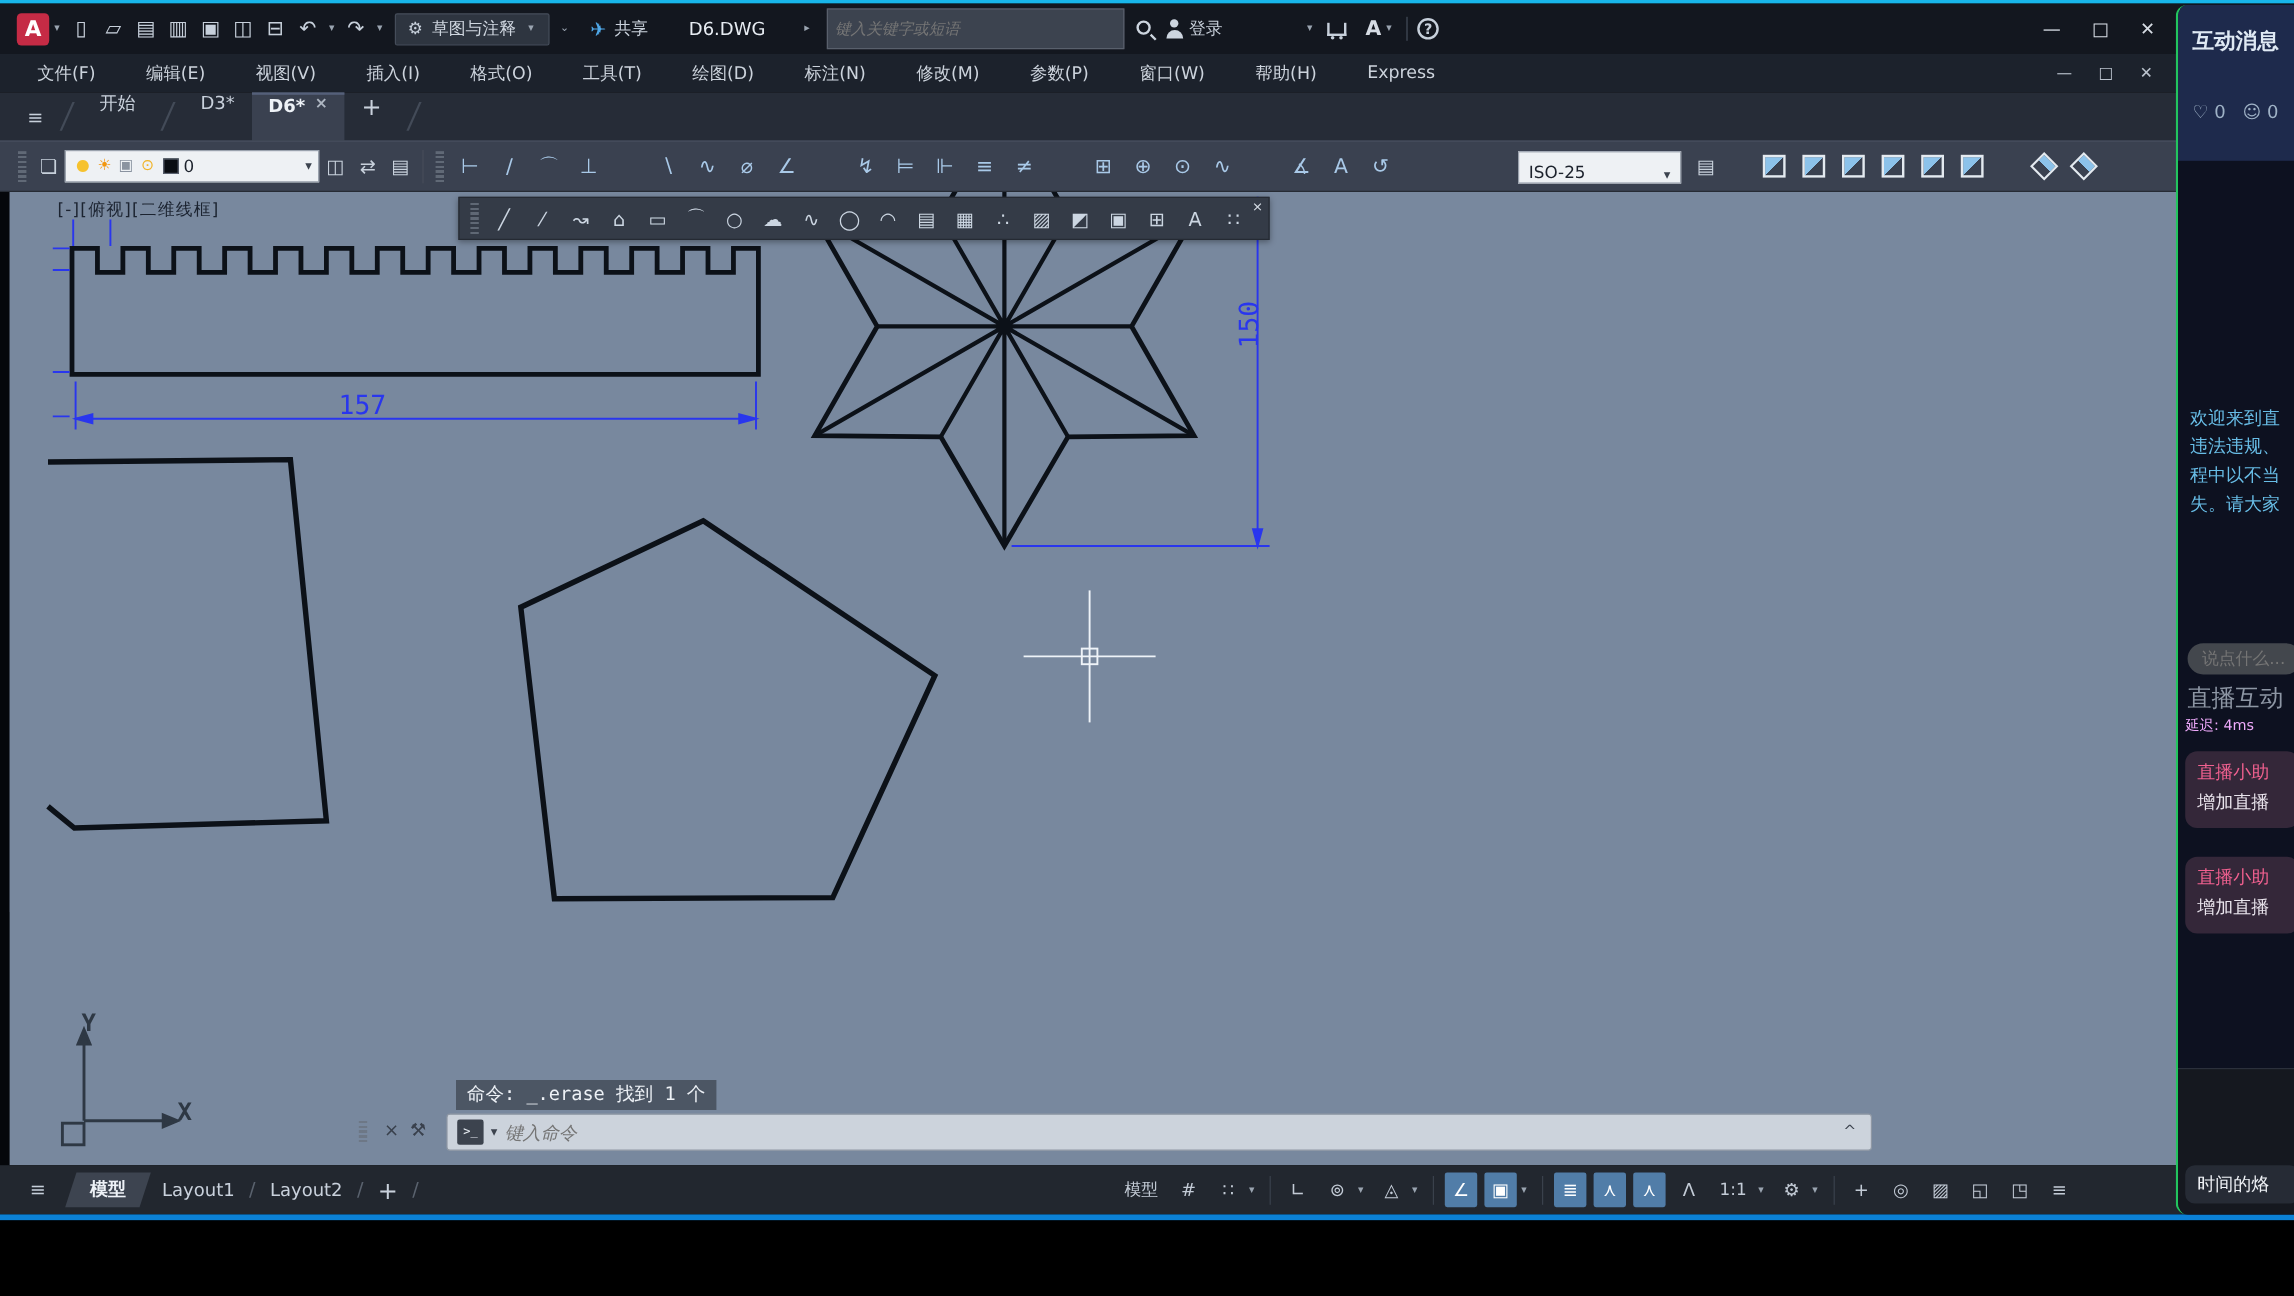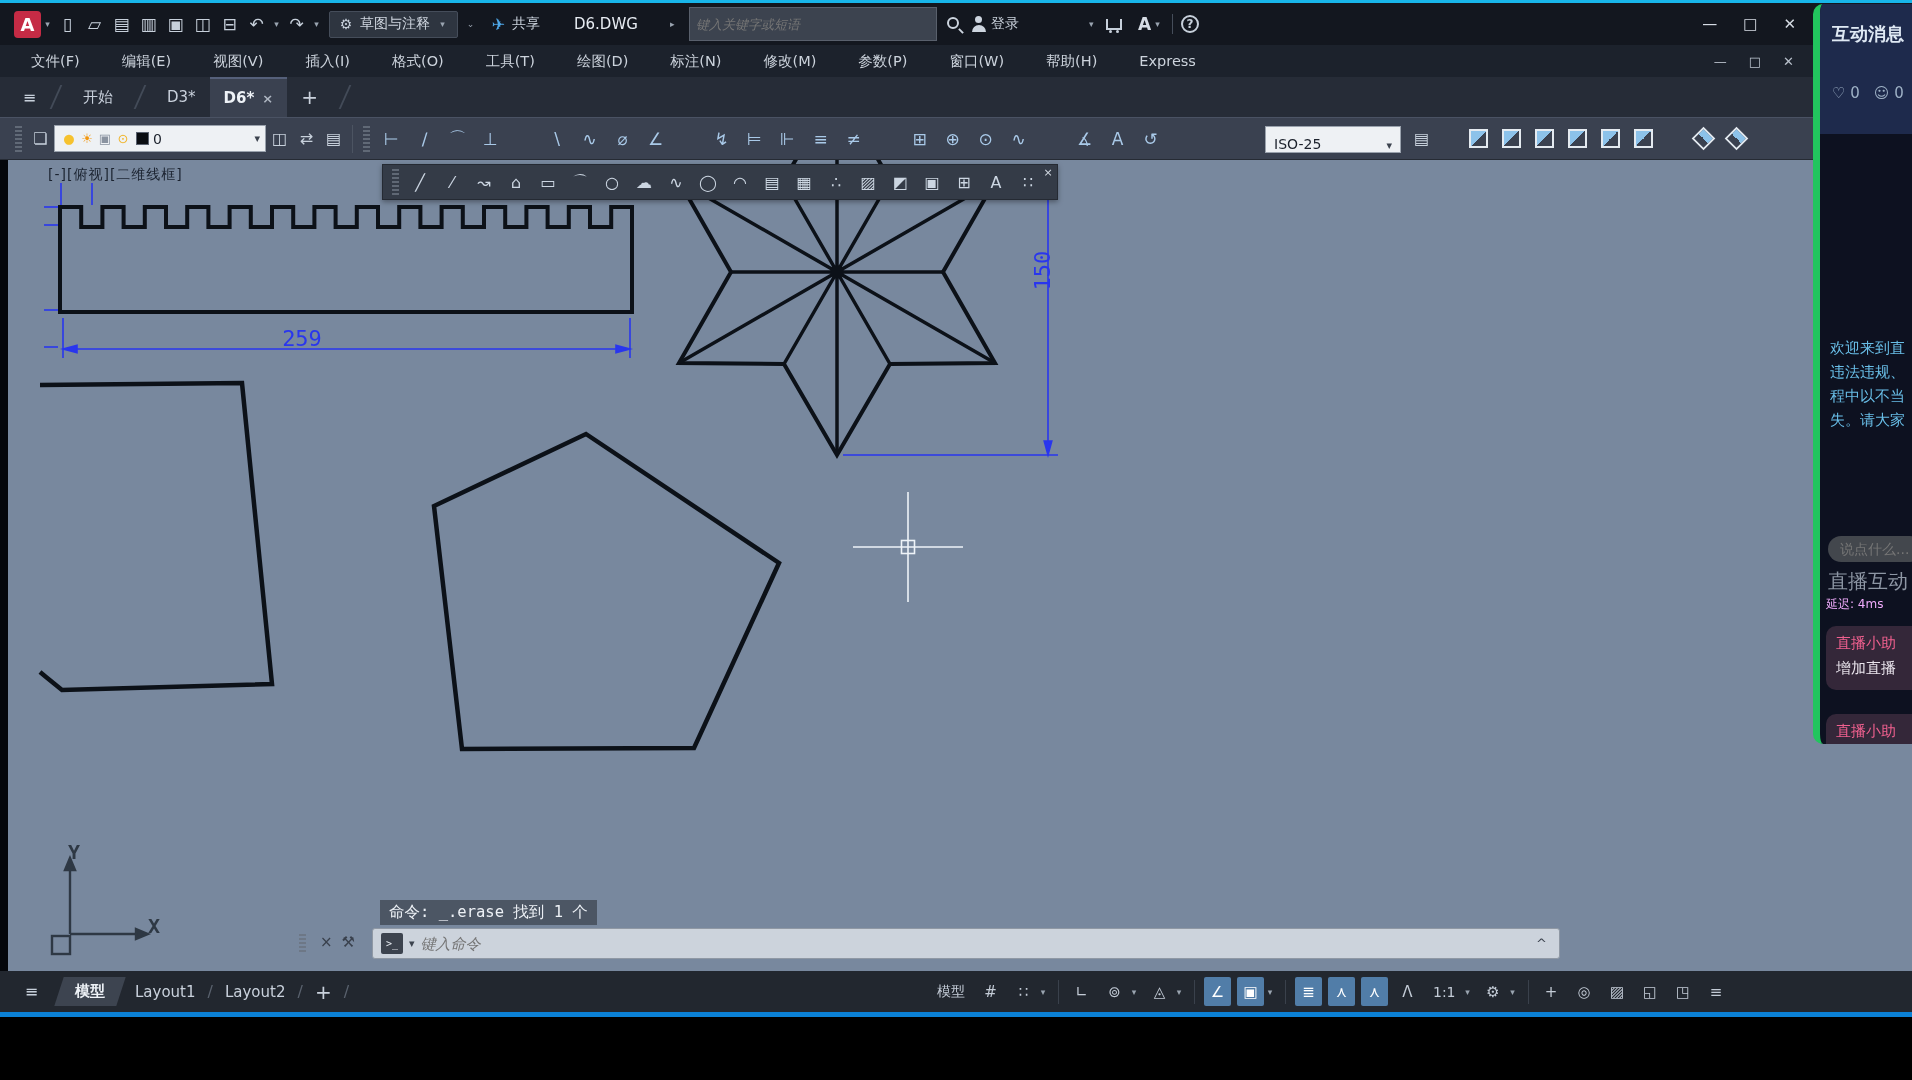--- a/index.html
+++ b/index.html
@@ -34,21 +34,21 @@
   .win-ctl{display:flex;gap:26px;margin-left:14px;margin-right:116px;color:#d6dce4;font-size:15px}
 
   
   .menubar{left:0;top:45px;width:1912px;height:32px;background:#1c222c;display:flex;align-items:center;padding-left:10px}
   .menu-item{padding:0 21px;font-size:14.5px;color:#ccd3dc;height:100%;display:flex;align-items:center}
   .menu-win{position:absolute;right:118px;top:45px;height:32px;display:flex;gap:22px;align-items:center;color:#bac2cd;font-size:13px}
 
   
   .tabrow{left:0;top:77px;width:1912px;height:40px;background:#262c37;display:flex;align-items:center;padding-left:16px;color:#c9d1dc;font-size:15px}
   .tabslash{width:2px;height:24px;background:#434b58;transform:skewX(-24deg);margin:0 12px}
-  .ftab{padding:0 14px;height:100%;display:flex;align-items:center;gap:8px}
+  .ftab{padding:0 14px;height:100%;display:flex;gap:8px}
   .ftab.active{background:#3a4150;border-top:2px solid #55607a;color:#eef2f7;font-weight:bold}
   .ftab .x{font-size:13px;color:#aeb6c2}
 
   
   .toolbar{left:0;top:117px;width:1912px;height:43px;background:#3a4150;border-top:1px solid #4a5263;border-bottom:1px solid #262b34;display:flex;align-items:center;padding-left:10px;position:absolute}
   .grip{width:7px;height:26px;margin:0 5px;background:repeating-linear-gradient(0deg,#6a7380 0 2px,transparent 2px 4px);opacity:.8}
   .tb-sep{width:1px;height:28px;background:#2c323c;border-right:1px solid #4c5462;margin:0 5px}
   .layer-combo{width:212px;height:27px;background:#eef1f4;border:1px solid #9aa2ad;display:flex;align-items:center;padding:0 5px;gap:4px;color:#202630}
   .layer-combo .icn{width:18px;font-size:13px}
   .swatch{width:13px;height:13px;background:#0a0d12;border:1px solid #5a6270}
@@ -99,21 +99,21 @@
   .st-icn.drop{width:12px;font-size:9px;margin-left:-3px;color:#9aa4b0}
   .st-icn.sep{width:1px;height:24px;background:#3a414c;margin:0 6px}
   .st-icn.st-label{width:auto;padding:0 6px;font-size:14px}
   .sb-slash{color:#5a626e;font-size:16px;margin:0 8px}
   .sb-tab{font-size:15px;color:#c9d1dc}
 
   .bottom-accent{left:0;top:1012px;width:1912px;height:5px;background:#0b81d6}
   .bottom-black{left:0;top:1017px;width:1912px;height:63px;background:#000}
 
   
-  .chat{left:1813px;top:4px;width:99px;height:740px;background:#0d1120;border-radius:10px 0 0 10px;z-index:50;overflow:hidden;border-left:7px solid #22c55e}
+  .chat{left:1813px;top:4px;width:99px;height:1008px;background:#0d1120;border-radius:10px 0 0 10px;z-index:50;overflow:hidden;border-left:2px solid #22c55e}
   .chat-header{position:absolute;left:0;top:0;width:100%;height:130px;background:#1e2a4c}
   .chat-title{position:absolute;left:12px;top:18px;font-size:18px;color:#dfe9f4;font-weight:bold;white-space:nowrap}
   .chat-stats{position:absolute;left:12px;top:80px;display:flex;gap:14px;color:#9fb2c6;font-size:15px;white-space:nowrap}
   .welcome{position:absolute;left:10px;top:332px;color:#68bde6;font-size:15px;line-height:24px;white-space:nowrap}
   .say-pill{position:absolute;left:8px;top:532px;width:95px;height:26px;background:#43474d;border-radius:13px;display:flex;align-items:center;padding:0 12px}
   .say-pill input{background:transparent;border:none;outline:none;color:#bef264;font-size:14px;width:100%;font-family:inherit}
   .interact{position:absolute;left:8px;top:564px;color:#8d96a4;font-size:20px;white-space:nowrap}
   .latency{position:absolute;left:6px;top:592px;color:#f0abfc;font-size:12px;font-weight:normal;white-space:nowrap}
   .chat-card{position:absolute;left:6px;width:95px;height:64px;background:#342739;border-radius:10px;padding:8px 0 0 10px;overflow:hidden}
   .chat-user{color:#f0608f;font-size:15px;white-space:nowrap}
@@ -347,21 +347,21 @@
       </g>
 
       <g stroke="#eef3f8" stroke-width="1.6" fill="none">
         <line x1="853" y1="547" x2="963" y2="547"></line>
         <line x1="908" y1="492" x2="908" y2="602"></line>
         <rect x="901.5" y="540.5" width="13" height="13"></rect>
       </g>
     </svg>
 
     <span class="abs vp-label">[-][俯视][二维线框]</span>
-    <span class="abs dim-text" style="left:262px;top:166px;width:64px">259</span>
+    <span class="abs dim-text" style="left:262px;top:166px;width:64px">157</span>
     <span class="abs dim-text" style="left:1002px;top:98px;width:64px;transform:rotate(-90deg)">150</span>
     <span class="abs ucs-letter" style="left:60px;top:680px">Y</span>
     <span class="abs ucs-letter" style="left:140px;top:754px">X</span>
 
     <div class="draw-tb">
       <span class="grip"></span>
       <span class="row">
           <span class="icn">╱</span>
           <span class="icn">⁄</span>
           <span class="icn">↝</span>

